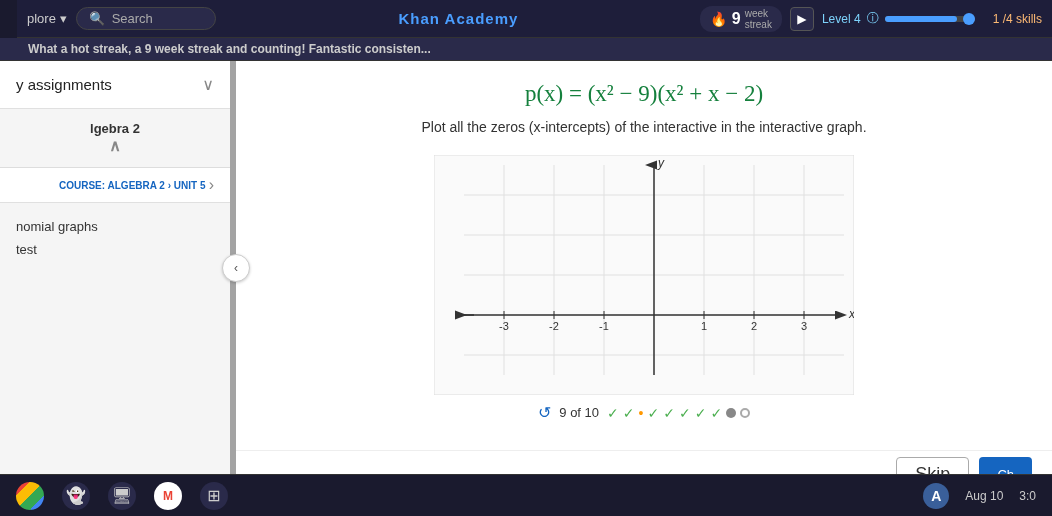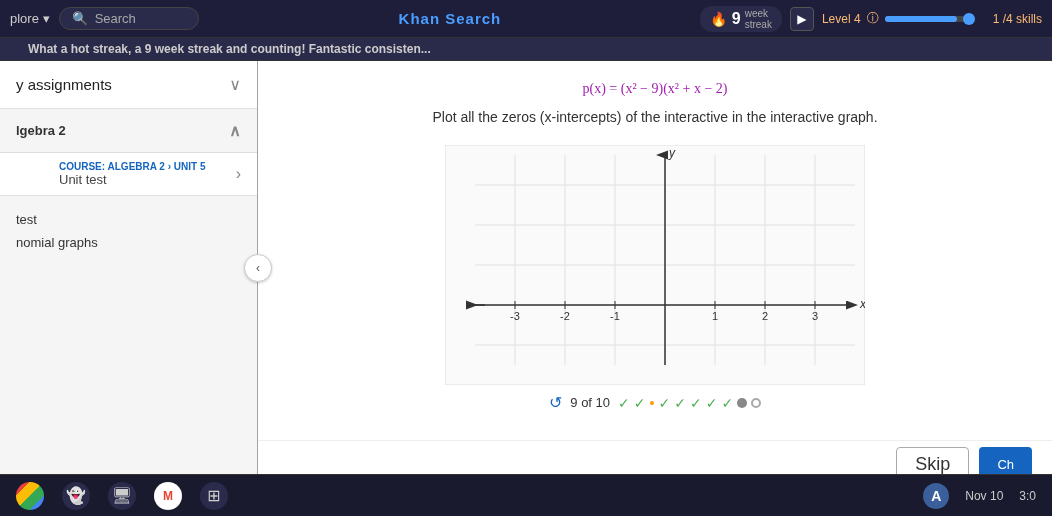--- a/index.html
+++ b/index.html
@@ -15,20 +15,21 @@
 
     
     .topbar {
       background: #1e1e3a;
       display: flex;
       align-items: center;
       height: 38px;
       padding: 0 10px;
       gap: 10px;
       border-bottom: 1px solid #333;
+      margin-left: 17px;
     }
     .explore-btn {
       color: #ccc;
       font-size: 13px;
       display: flex;
       align-items: center;
       gap: 4px;
       cursor: pointer;
     }
     .search-box {
@@ -86,21 +87,21 @@
       display: flex;
       align-items: center;
       justify-content: center;
       color: #fff;
       cursor: pointer;
     }
     .level-area {
       display: flex;
       align-items: center;
       gap: 6px;
-      color: #fdba74;
+      color: #7dd3fc;
       font-size: 12px;
     }
     .level-bar {
       width: 90px;
       height: 6px;
       background: #444;
       border-radius: 3px;
       position: relative;
     }
     .level-bar-fill {
@@ -137,23 +138,23 @@
 
     
     .main {
       display: flex;
       flex: 1;
       overflow: hidden;
     }
 
     
     .sidebar {
-      width: 258px;
+      width: 236px;
       background: #f5f5f5;
-      border-right: 1px solid #a3a3a3;
+      border-right: 6px solid #a3a3a3;
       display: flex;
       flex-direction: column;
       overflow-y: auto;
     }
     .sidebar-item {
       padding: 14px 16px;
       display: flex;
       align-items: center;
       justify-content: space-between;
       border-bottom: 1px solid #e0e0e0;
@@ -176,20 +177,21 @@
     .sidebar-section {
       background: #f5f5f5;
       padding: 12px 16px;
       font-size: 13px;
       font-weight: bold;
       color: #333;
       border-bottom: 1px solid #ddd;
       display: flex;
       align-items: center;
       justify-content: space-between;
+      flex-direction: column;
     }
     .course-link {
       font-size: 10px;
       color: #1565c0;
       text-transform: uppercase;
       font-weight: bold;
     }
     .unit-test-item {
       display: flex;
       align-items: center;
@@ -247,22 +249,22 @@
 
     .problem-area {
       flex: 1;
       padding: 20px 40px;
       display: flex;
       flex-direction: column;
       align-items: center;
     }
 
     .problem-equation {
-      font-size: 14px;
-      color: #a21caf;
+      font-size: 23px;
+      color: #15803d;
       margin-bottom: 12px;
       font-family: 'Times New Roman', serif;
     }
 
     .problem-instruction {
       font-size: 14px;
       color: #333;
       margin-bottom: 20px;
       text-align: center;
     }
@@ -381,21 +383,21 @@
 <div class="topbar">
   <div class="explore-btn">
     <span>plore</span>
     <span>▾</span>
   </div>
   <div class="search-box">
     <span>🔍</span>
     <span>Search</span>
   </div>
   <div class="logo-area">
-    <span>Khan Search</span>
+    <span>Khan Academy</span>
   </div>
   <div class="streak-area">
     <div class="streak-badge">
       <span class="flame-icon">🔥</span>
       <span class="streak-num">9</span>
       <div style="display:flex;flex-direction:column;">
         <span style="font-size:10px;color:#aaa;">week</span>
         <span style="font-size:10px;color:#aaa;">streak</span>
       </div>
     </div>
@@ -423,27 +425,26 @@
       <span class="sidebar-item-label assignments">y assignments</span>
       <span class="sidebar-chevron">∨</span>
     </div>
     <div class="sidebar-section">
       <span>lgebra 2</span>
       <span class="sidebar-chevron">∧</span>
     </div>
     <div class="unit-test-item">
       <div style="display:flex;flex-direction:column;margin-left:43px;">
         <span class="course-link">COURSE: ALGEBRA 2 › UNIT 5</span>
-        <span class="unit-test-label">Unit test</span>
       </div>
       <span class="sidebar-chevron">›</span>
     </div>
     <div class="sidebar-bottom">
+      <div class="sidebar-bottom-item">nomial graphs</div>
       <div class="sidebar-bottom-item">test</div>
-      <div class="sidebar-bottom-item">nomial graphs</div>
     </div>
   </div>
 
   <div class="content">
 
     <div class="sidebar-toggle">‹</div>
 
     <div class="problem-area">
 
       <div class="problem-equation">
@@ -537,16 +538,16 @@
 <div class="taskbar">
   <div class="taskbar-icons">
     <div class="taskbar-icon chrome"></div>
     <div class="taskbar-icon ghost">👻</div>
     <div class="taskbar-icon monitor">🖥</div>
     <div class="taskbar-icon gmail">M</div>
     <div class="taskbar-icon grid">⊞</div>
   </div>
   <div class="taskbar-right">
     <div class="taskbar-a">A</div>
-    <span>Nov 10</span>
+    <span>Aug 10</span>
     <span>3:0</span>
   </div>
 </div>
 
 </body></html>

